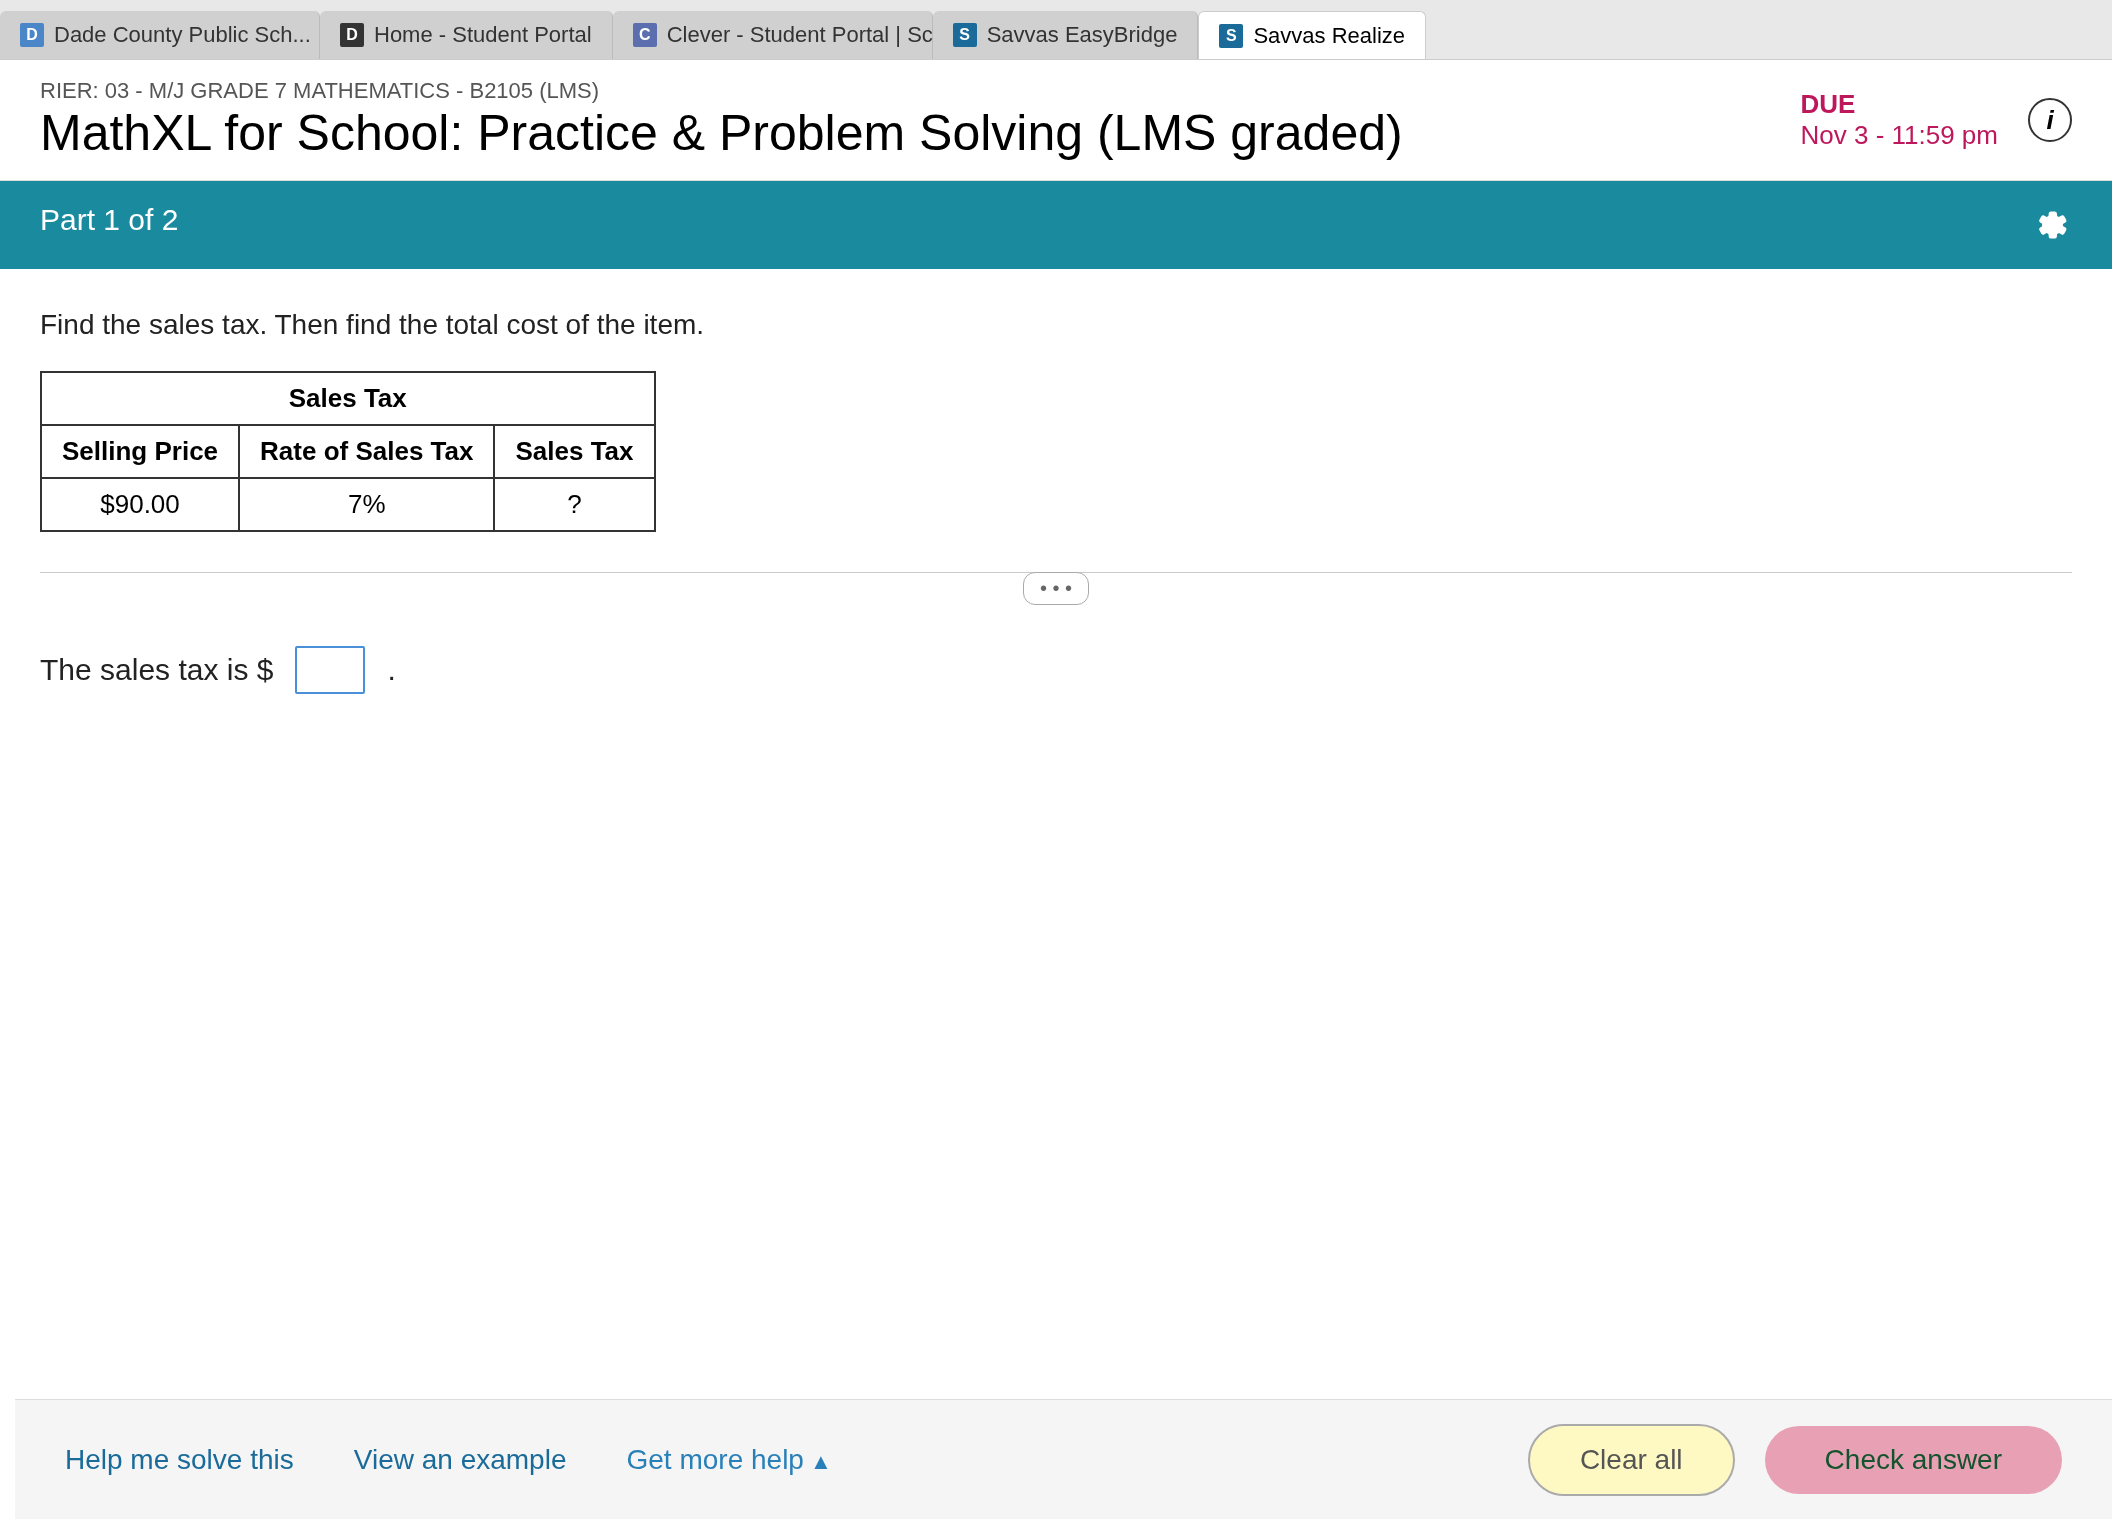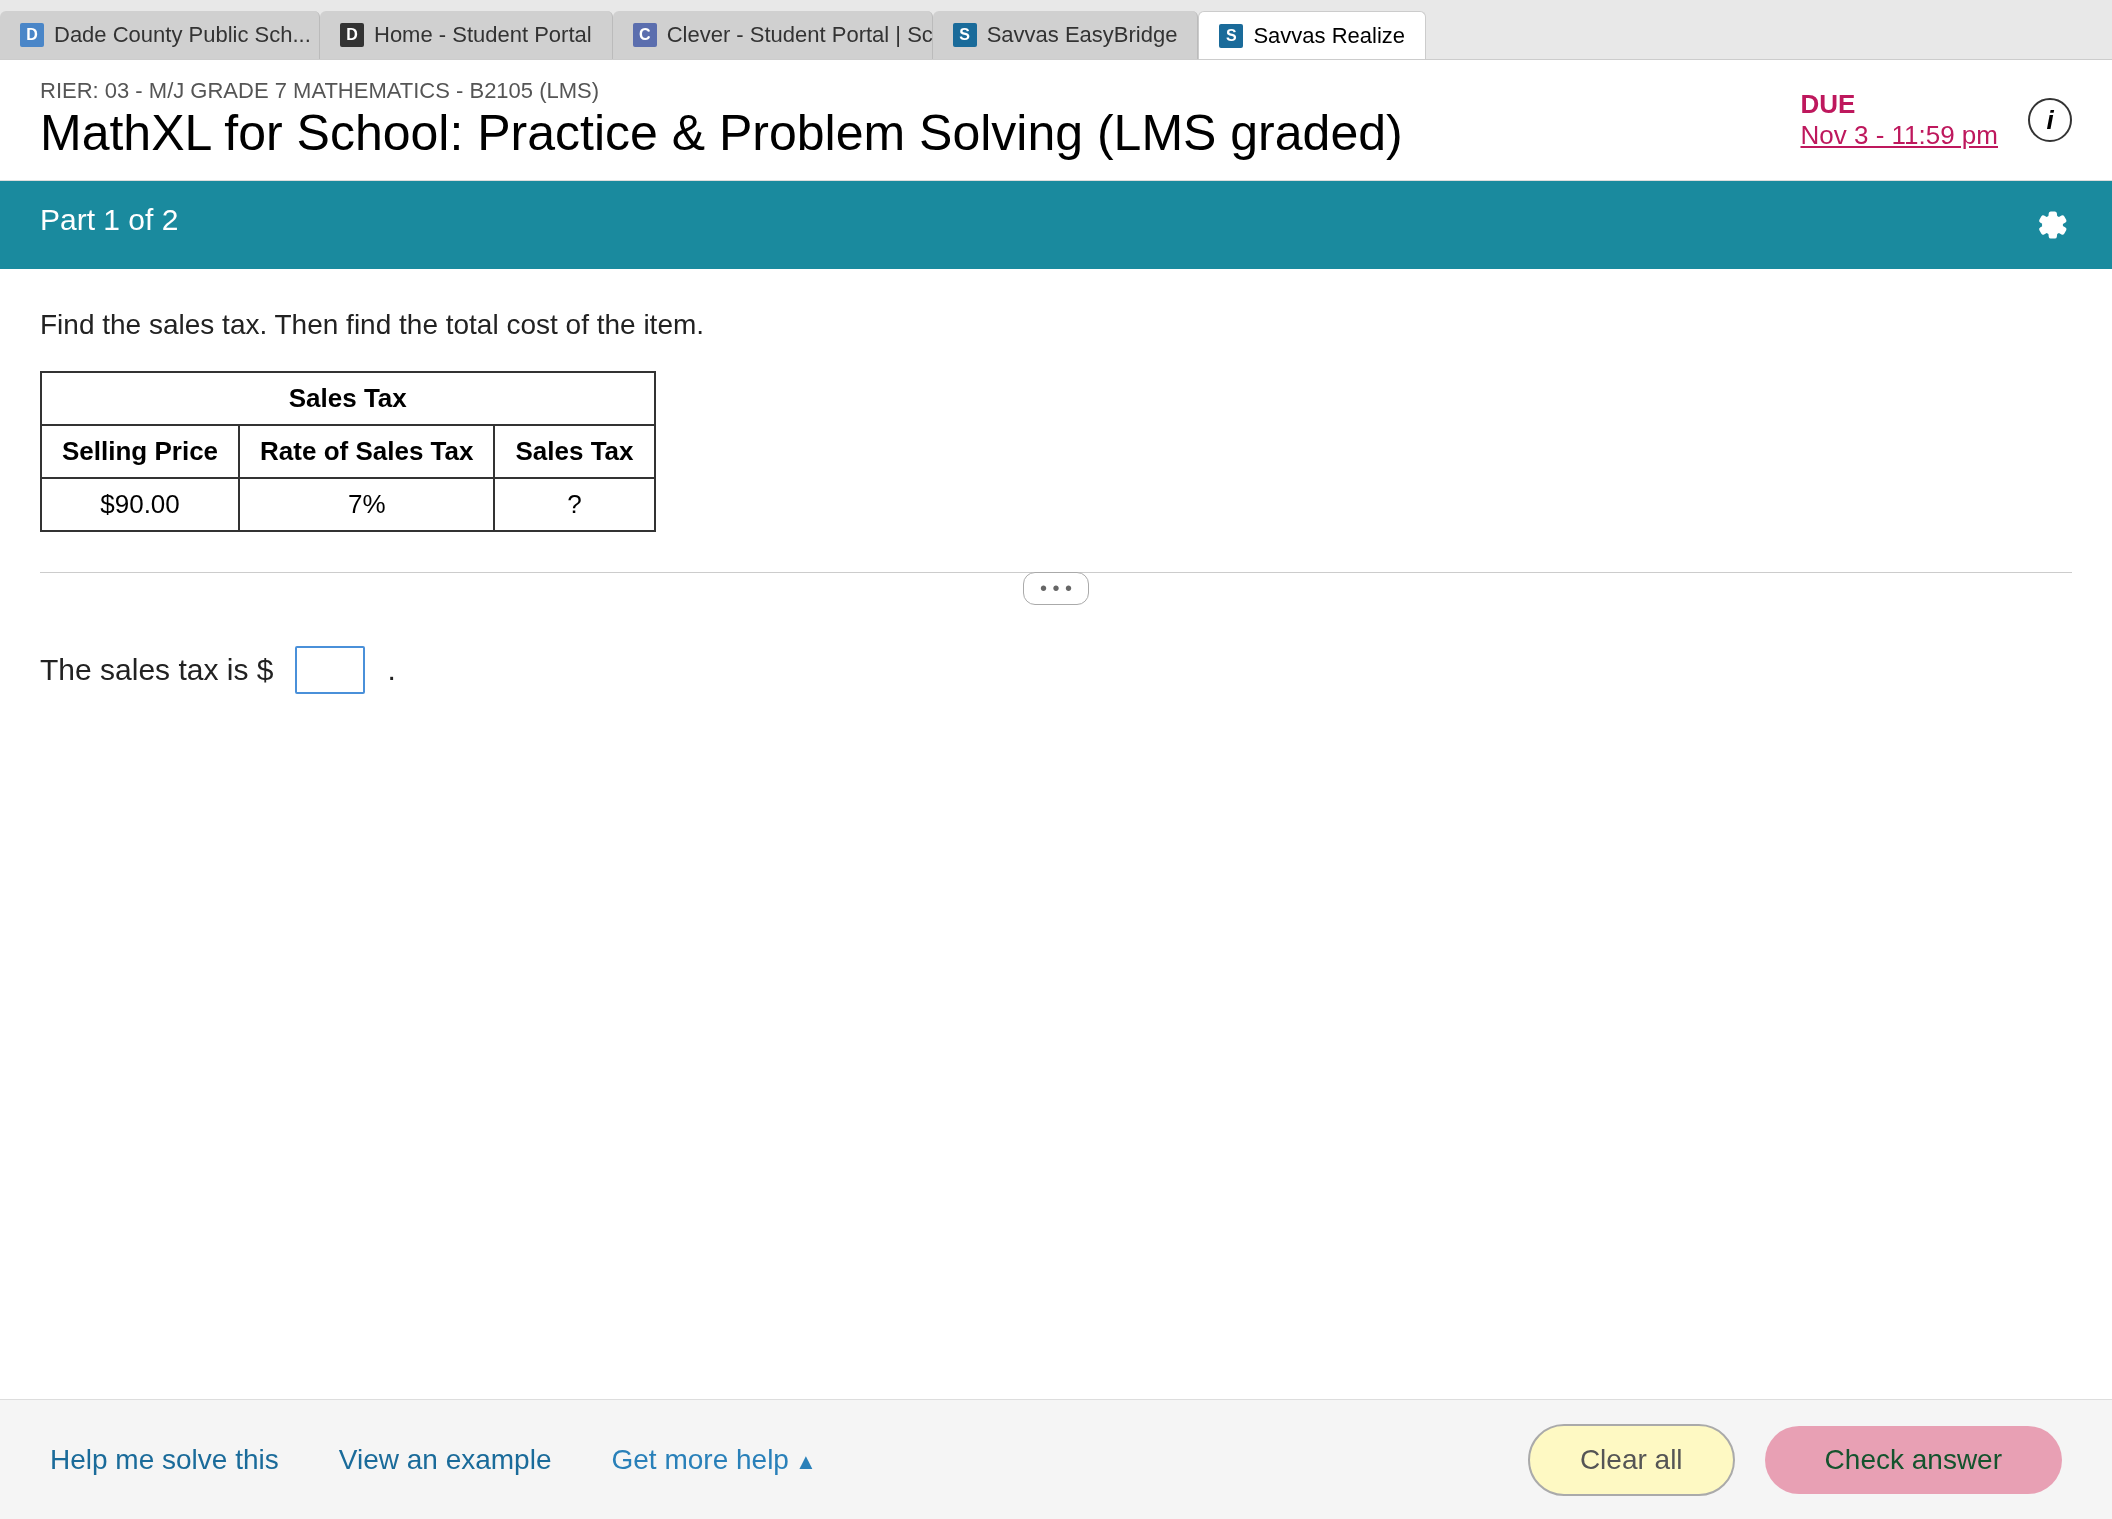--- a/index.html
+++ b/index.html
@@ -108,21 +108,20 @@
       color: #be185d;
     }
 
     .due-label {
       font-weight: bold;
       display: block;
     }
 
     .due-date {
       display: block;
-      text-decoration: underline;
     }
 
     .info-icon {
       width: 44px;
       height: 44px;
       border: 2px solid #333;
       border-radius: 50%;
       display: flex;
       align-items: center;
       justify-content: center;
@@ -230,21 +229,21 @@
     }
 
     .answer-suffix {
       color: #222;
     }
 
     
     .page-footer {
       position: fixed;
       bottom: 0;
-      left: 0;
+      left: 15px;
       right: 0;
       background: #f5f5f5;
       border-top: 1px solid #ddd;
       padding: 28px 50px;
       display: flex;
       align-items: center;
       justify-content: space-between;
       height: 120px;
     }
 

